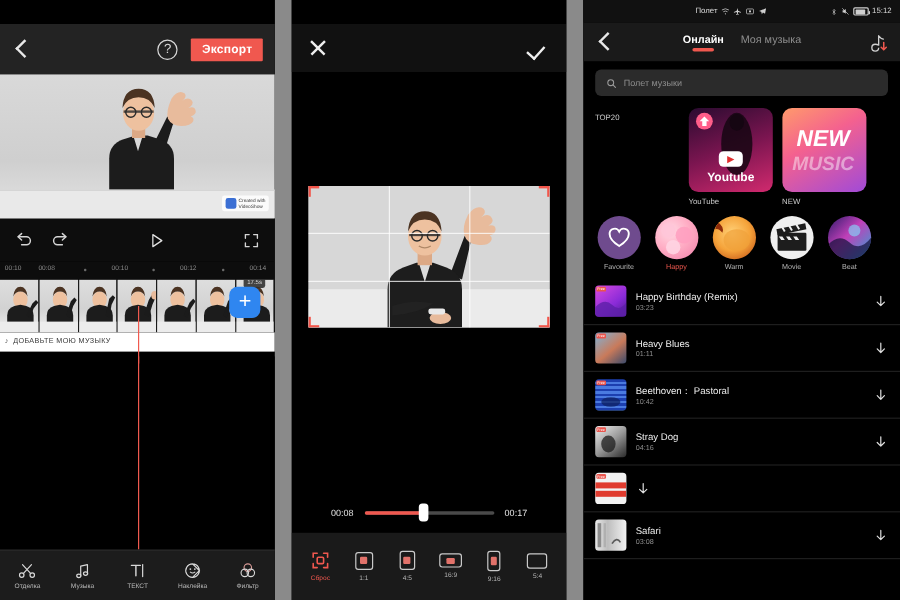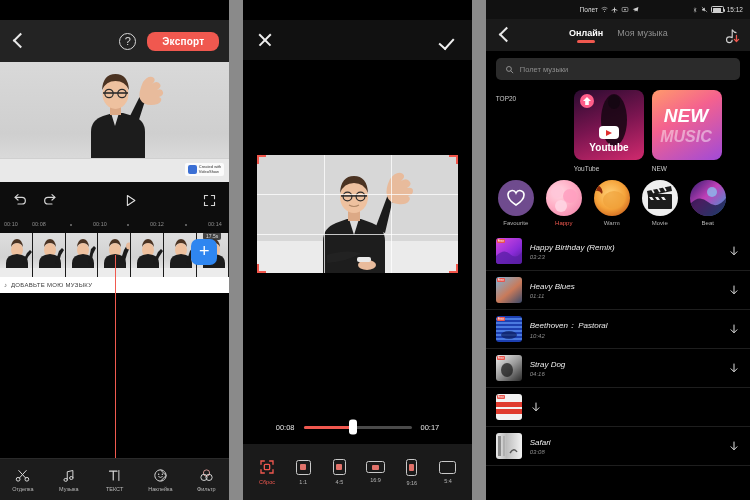--- a/index.html
+++ b/index.html
@@ -26,21 +26,21 @@
     content:""; position:absolute; left:5px; top:3px; width:9px; height:9px;
     border-left:2px solid #e8e8e8; border-bottom:2px solid #e8e8e8; transform: rotate(45deg);
   }
   .spacer { flex:1; }
   .help-icon {
     width:17px; height:17px; border-radius:50%; border:1.4px solid #d8d8d8;
     color:#d8d8d8; font-size:11px; line-height:14px; text-align:center; margin-right:11px;
   }
   .export-btn {
     background:#f0584f; color:#fff; font-size:10px; font-weight:bold;
-    padding:4px 15px; border-radius:8px; letter-spacing:.2px;
+    padding:4px 9px; border-radius:1px; letter-spacing:.2px;
   }
   .preview {
     height: 120px; background: linear-gradient(180deg,#d9d9d9 0%, #cfcfcf 60%, #e4e4e4 100%);
     position:relative; overflow:hidden;
   }
   .pv-person { position:absolute; left:50%; transform:translateX(-50%); bottom:18px; }
   .pv-table { position:absolute; left:0; right:0; bottom:0; height:24px; background:#e9e9e9; border-top:1px solid #d0d0d0;}
   .pv-badge {
     position:absolute; right:5px; bottom:6px; background:rgba(255,255,255,.82);
     border-radius:2px; padding:2px 3px; display:flex; align-items:center; gap:2px;
@@ -129,21 +129,21 @@
   .cardlabel { font-size:6.5px; color:#cbcbcb; margin-top:5px; }
   .moods { display:flex; gap:8px; padding:8px 10px 0; }
   .mood { width:40px; display:flex; flex-direction:column; align-items:center; gap:4px; }
   .moodimg { width:36px; height:36px; border-radius:50%; position:relative; overflow:hidden; }
   .moodlabel { font-size:6px; color:#b3b3b3; }
   .mood.active .moodlabel { color:#f0584f; }
   .songs { margin-top:6px; }
   .song { display:flex; align-items:center; gap:8px; padding:6px 10px; border-bottom:1px solid #1e1e1e; }
   .cover { width:26px; height:26px; border-radius:3px; position:relative; overflow:hidden; flex:none; }
   .cover .tag { position:absolute; left:1px; top:1px; background:#e9554d; color:#fff; font-size:3px; padding:0 1px; border-radius:1px; }
-  .sinfo { flex:1; min-width:0;font-style:italic; }
+  .sinfo { flex:1; min-width:0; }
   .stitle { font-size:8px; color:#ececec; white-space:nowrap; overflow:hidden; text-overflow:ellipsis; }
   .sdur { font-size:6px; color:#8d8d8d; margin-top:2px; }
   .dlarrow { width:12px; height:12px; position:relative; flex:none; }
 </style>
 </head>
 <body>
 
 <div class="stage">
 
   <div class="panel p1">

